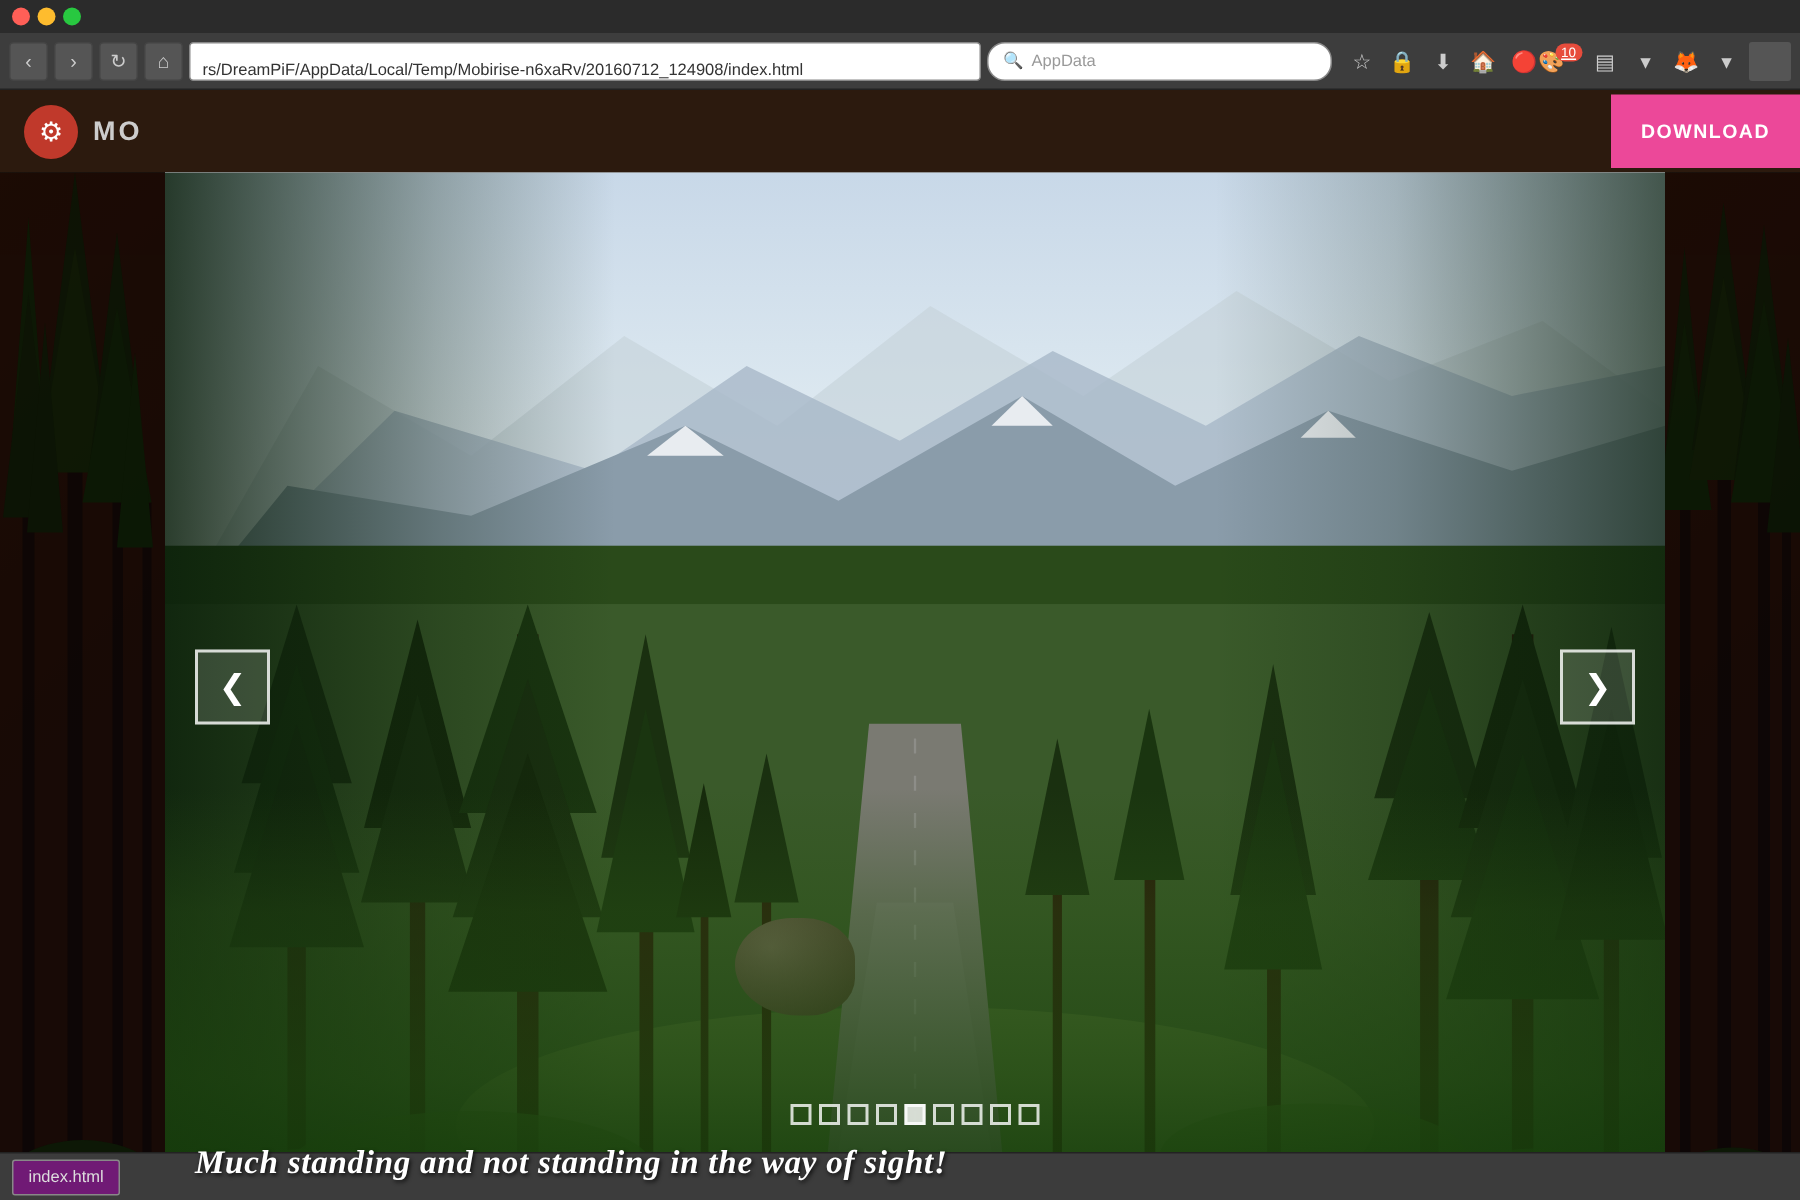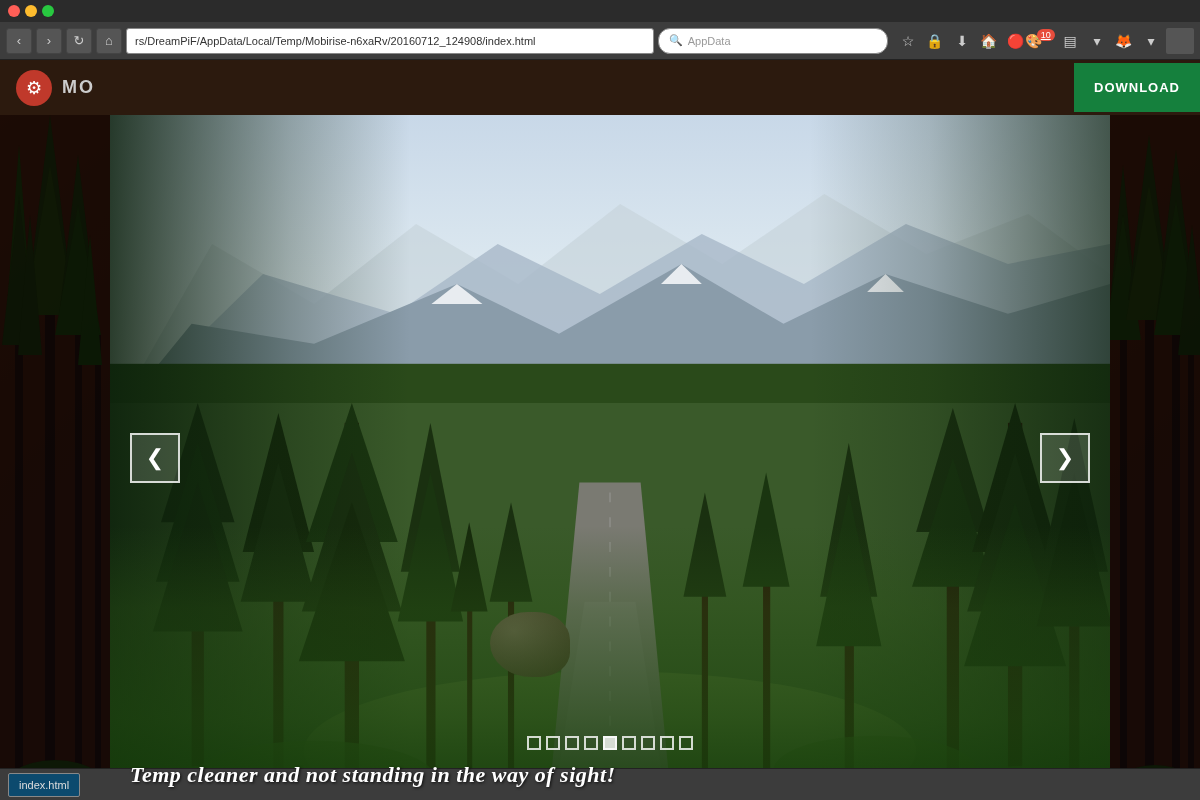--- a/index.html
+++ b/index.html
@@ -47,21 +47,21 @@
     .address-bar {
       flex: 1;
       height: 26px;
       background: #fff;
       border: 1px solid #888;
       border-radius: 3px;
       padding: 0 8px;
       font-size: 11px;
       color: #333;
       display: flex;
-      align-items: center;
+      align-items: flex-end;
     }
 
     .search-box {
       width: 230px;
       height: 26px;
       background: #fff;
       border: 1px solid #888;
       border-radius: 12px;
       padding: 0 10px;
       font-size: 11px;
@@ -129,21 +129,21 @@
       font-size: 18px;
       font-weight: bold;
       letter-spacing: 2px;
       text-transform: uppercase;
     }
 
     .download-btn {
       position: absolute;
       right: 0;
       height: 49px;
-      background: #15803d;
+      background: #ec4899;
       color: #fff;
       padding: 0 20px;
       font-size: 13px;
       font-weight: bold;
       letter-spacing: 1px;
       display: flex;
       align-items: center;
       cursor: pointer;
       text-transform: uppercase;
     }
@@ -325,21 +325,21 @@
       border-radius: 2px;
       color: #ddd;
       font-size: 11px;
       padding: 0 10px;
       display: flex;
       align-items: center;
       cursor: pointer;
     }
 
     .taskbar-item.active {
-      background: #0c4a6e;
+      background: #701a75;
       border-color: #888;
     }
 
     
     .forest-left {
       position: absolute;
       left: 0; top: 0; bottom: 0;
       width: 30%;
       background: linear-gradient(to right, rgba(10,30,10,0.85) 0%, rgba(10,30,10,0.3) 60%, transparent 100%);
       pointer-events: none;
@@ -568,21 +568,21 @@
       <div class="indicator"></div>
       <div class="indicator"></div>
       <div class="indicator active"></div>
       <div class="indicator"></div>
       <div class="indicator"></div>
       <div class="indicator"></div>
       <div class="indicator"></div>
     </div>
 
     <div class="carousel-caption">
-      <span class="caption-text">Temp cleaner and not standing in the way of sight!</span>
+      <span class="caption-text">Much standing and not standing in the way of sight!</span>
     </div>
   </div>
 
   <div class="side-panel-right">
     <div class="side-bg"></div>
     <div class="side-tree-overlay"></div>
     <svg style="position:absolute;top:0;left:0;width:100%;height:100%;opacity:0.85" viewBox="0 0 90 685" preserveAspectRatio="none">
       <rect width="90" height="685" fill="#1a0a05"></rect>
 
       <rect x="10" y="200" width="7" height="485" fill="#0d0505"></rect>

